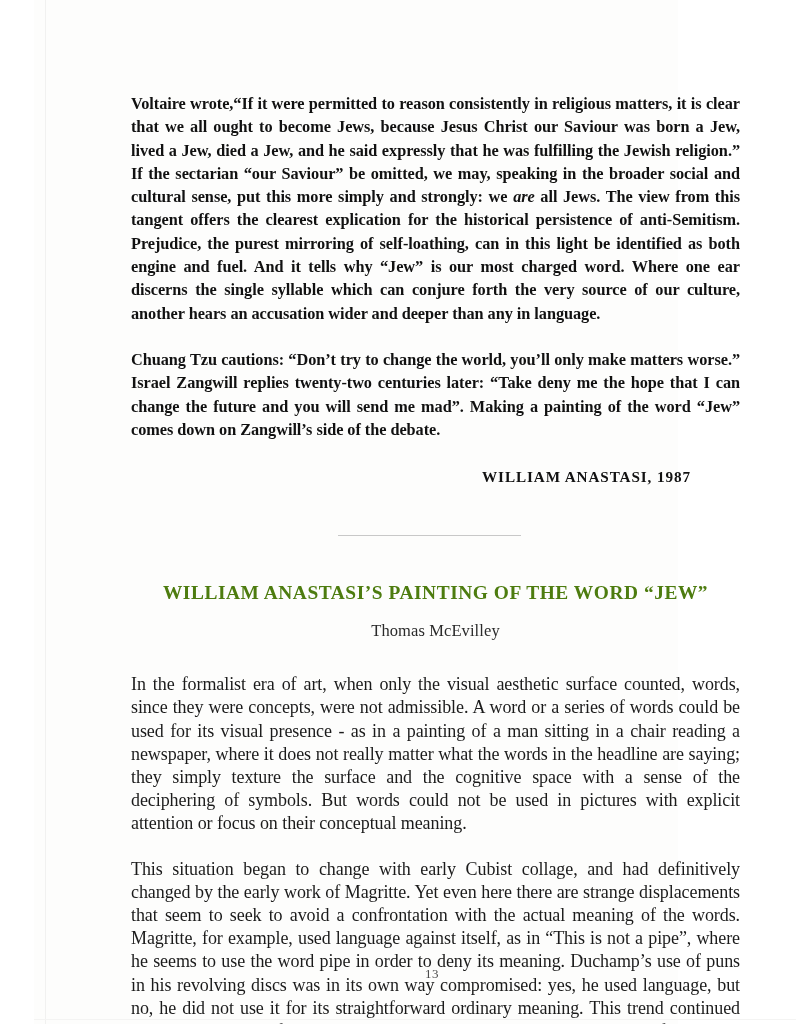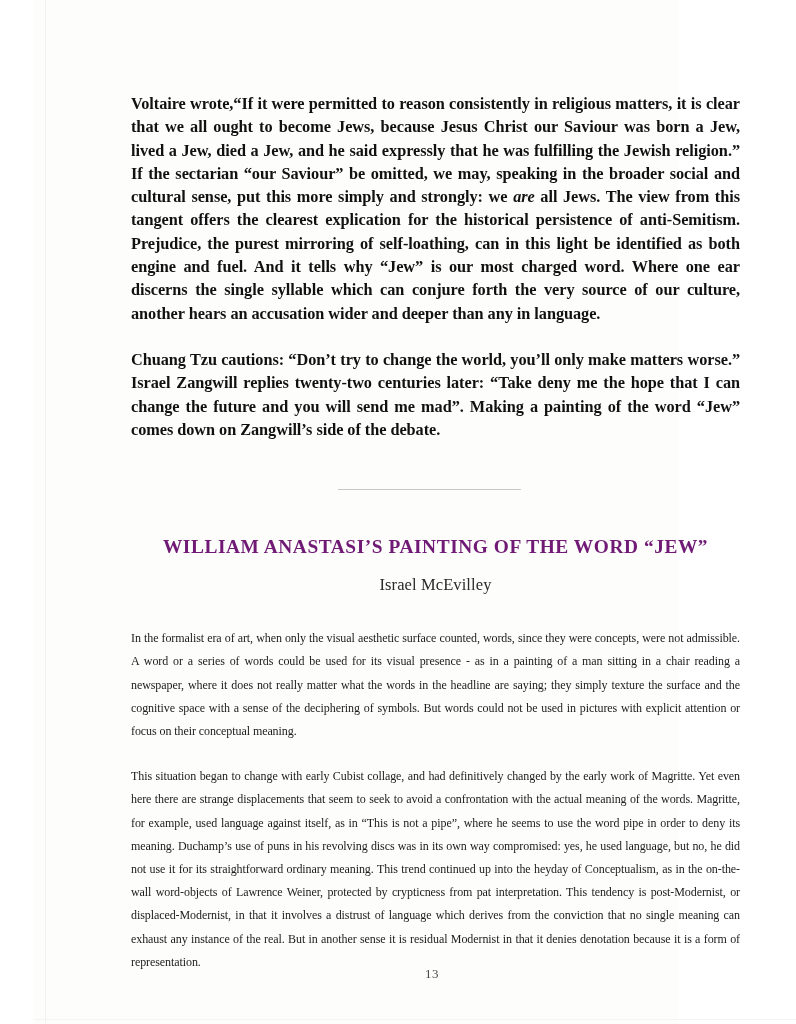--- a/index.html
+++ b/index.html
@@ -101,36 +101,36 @@
   }
 
   
   .article-title {
     text-align: center;
     font-weight: bold;
     font-size: 19.4px;
     line-height: 26px;
     letter-spacing: 0.55px;
     margin: 35px 0 0 0;
-    color: #701a75;
+    color: #4d7c0f;
     white-space: nowrap;
   }
   .article-byline {
     text-align: center;
     font-size: 16.5px;
     line-height: 22px;
     font-weight: normal;
     letter-spacing: 0.1px;
     margin: 14px 0 0 0;
     color: #2a2a2a;
   }
 
   
   .body-para {
-    font-size: 12px;
+    font-size: 18px;
     line-height: 23.2px;
     text-align: justify;
     margin: 0 0 22px 0;
     letter-spacing: -0.08px;
     color: #1b1b1b;
   }
   .body-para.first { margin-top: 31px; }
   .body-para:last-child { margin-bottom: 0; }
 
   
@@ -155,27 +155,28 @@
   <div class="scan-edge-bottom"></div>
 
   <div id="content">
 
     <p class="epigraph">
       <span>Voltaire wrote,“If it were permitted to reason consistently in religious matters, it is clear that we all ought to become Jews, because Jesus Christ our Saviour was born a Jew, lived a Jew, died a Jew, and he said expressly that he was fulfilling the Jewish religion.” If the sectarian “our Saviour” be omitted, we may, speaking in the broader social and cultural sense, put this more simply and strongly: we </span><em>are</em><span> all Jews. The view from this tangent offers the clearest explication for the historical persistence of anti-Semitism. Prejudice, the purest mirroring of self-loathing, can in this light be identified as both engine and fuel. And it tells why “Jew” is our most charged word. Where one ear discerns the single syllable which can conjure forth the very source of our culture, another hears an accusation wider and deeper than any in language.</span>
     </p>
 
     <p class="epigraph">Chuang Tzu cautions: “Don’t try to change the world, you’ll only make matters worse.” Israel Zangwill replies twenty-two centuries later: “Take deny me the hope that I can change the future and you will send me mad”. Making a painting of the word “Jew” comes down on Zangwill’s side of the debate.</p>
 
+    <p class="attribution">WILLIAM ANASTASI, 1987</p>
 
     <div class="divider-wrap">
       <div class="divider-rule"></div>
     </div>
 
     <h1 class="article-title">WILLIAM ANASTASI’S PAINTING OF THE WORD “JEW”</h1>
-    <p class="article-byline">Israel McEvilley</p>
+    <p class="article-byline">Thomas McEvilley</p>
 
     <p class="body-para first">In the formalist era of art, when only the visual aesthetic surface counted, words, since they were concepts, were not admissible. A word or a series of words could be used for its visual presence - as in a painting of a man sitting in a chair reading a newspaper, where it does not really matter what the words in the headline are saying; they simply texture the surface and the cognitive space with a sense of the deciphering of symbols. But words could not be used in pictures with explicit attention or focus on their conceptual meaning.</p>
     <p class="body-para">This situation began to change with early Cubist collage, and had definitively changed by the early work of Magritte. Yet even here there are strange displacements that seem to seek to avoid a confrontation with the actual meaning of the words. Magritte, for example, used language against itself, as in “This is not a pipe”, where he seems to use the word pipe in order to deny its meaning. Duchamp’s use of puns in his revolving discs was in its own way compromised: yes, he used language, but no, he did not use it for its straightforward ordinary meaning. This trend continued up into the heyday of Conceptualism, as in the on-the-wall word-objects of Lawrence Weiner, protected by crypticness from pat interpretation. This tendency is post-Modernist, or displaced-Modernist, in that it involves a distrust of language which derives from the conviction that no single meaning can exhaust any instance of the real. But in another sense it is residual Modernist in that it denies denotation because it is a form of representation.</p>
 
   </div>
 
   <div class="folio">13</div>
 
 </div>
 

